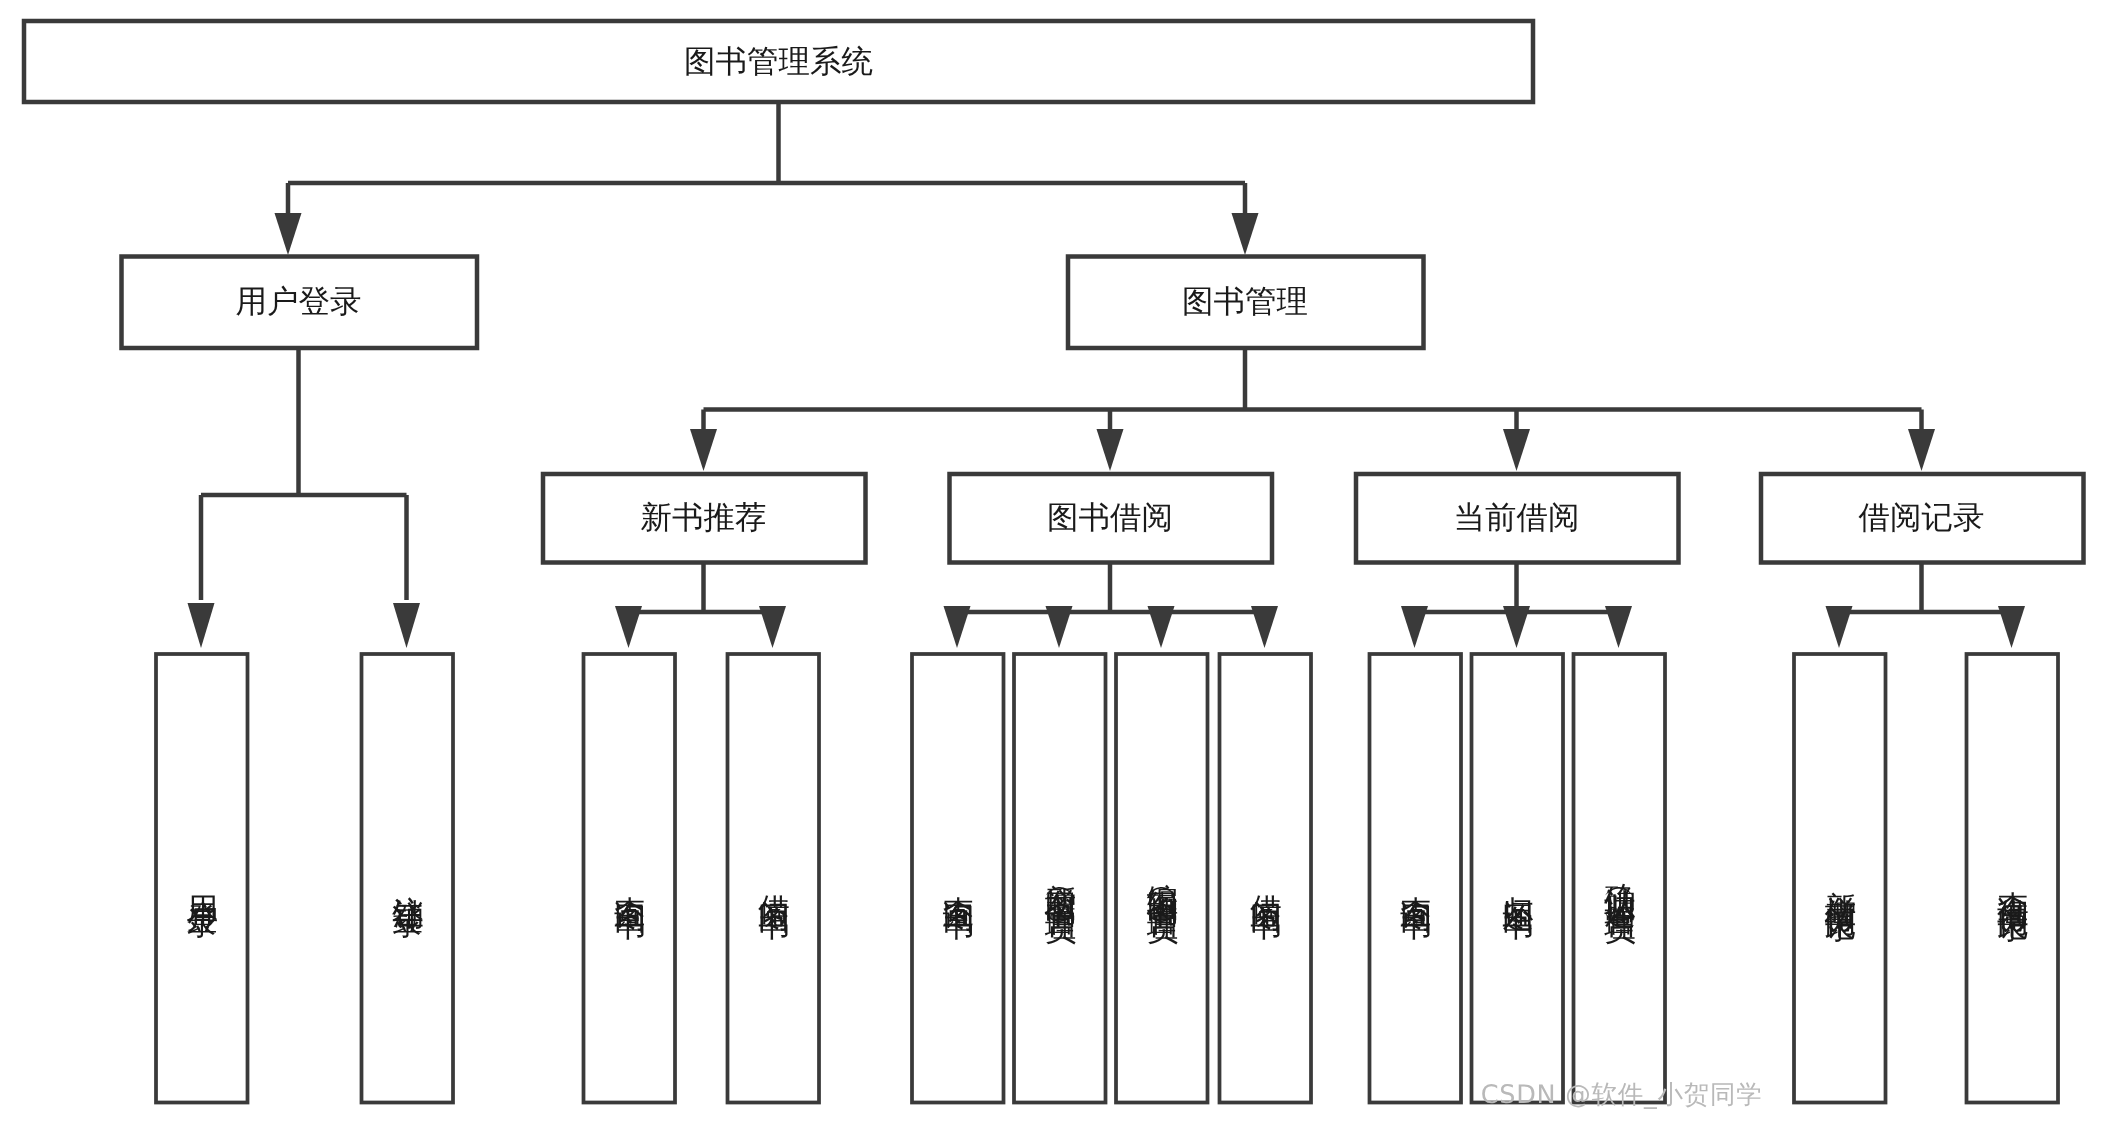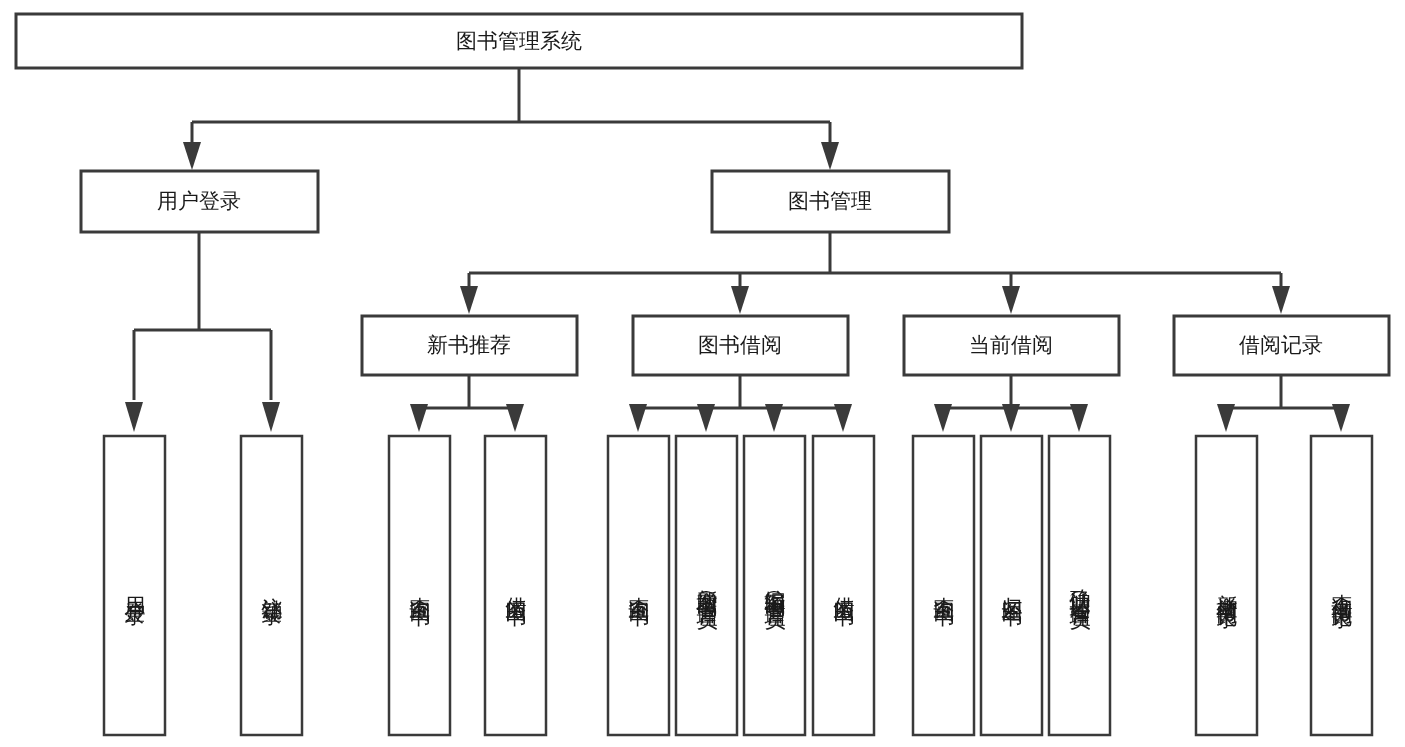--- a/index.html
+++ b/index.html
@@ -213,14 +213,15 @@
   <div class="leaf-label-wrap" style="left:608px; top:436px; width:61px; height:299px;">查询图书</div>
   <div class="leaf-label-wrap" style="left:676px; top:436px; width:61px; height:299px;">新增图书（管理员）</div>
   <div class="leaf-label-wrap" style="left:744px; top:436px; width:61px; height:299px;">编辑图书（管理员）</div>
   <div class="leaf-label-wrap" style="left:813px; top:436px; width:61px; height:299px;">借阅图书</div>
   <div class="leaf-label-wrap" style="left:913px; top:436px; width:61px; height:299px;">查询图书</div>
   <div class="leaf-label-wrap" style="left:981px; top:436px; width:61px; height:299px;">归还图书</div>
   <div class="leaf-label-wrap" style="left:1049px;top:436px; width:61px; height:299px;">确认归还（管理员）</div>
   <div class="leaf-label-wrap" style="left:1196px;top:436px; width:61px; height:299px;">新增借阅记录</div>
   <div class="leaf-label-wrap" style="left:1311px;top:436px; width:61px; height:299px;">查询借阅记录</div>
 
+  <div class="watermark">CSDN @软件_小贺同学</div>
 
 </div>
 
 </body></html>

